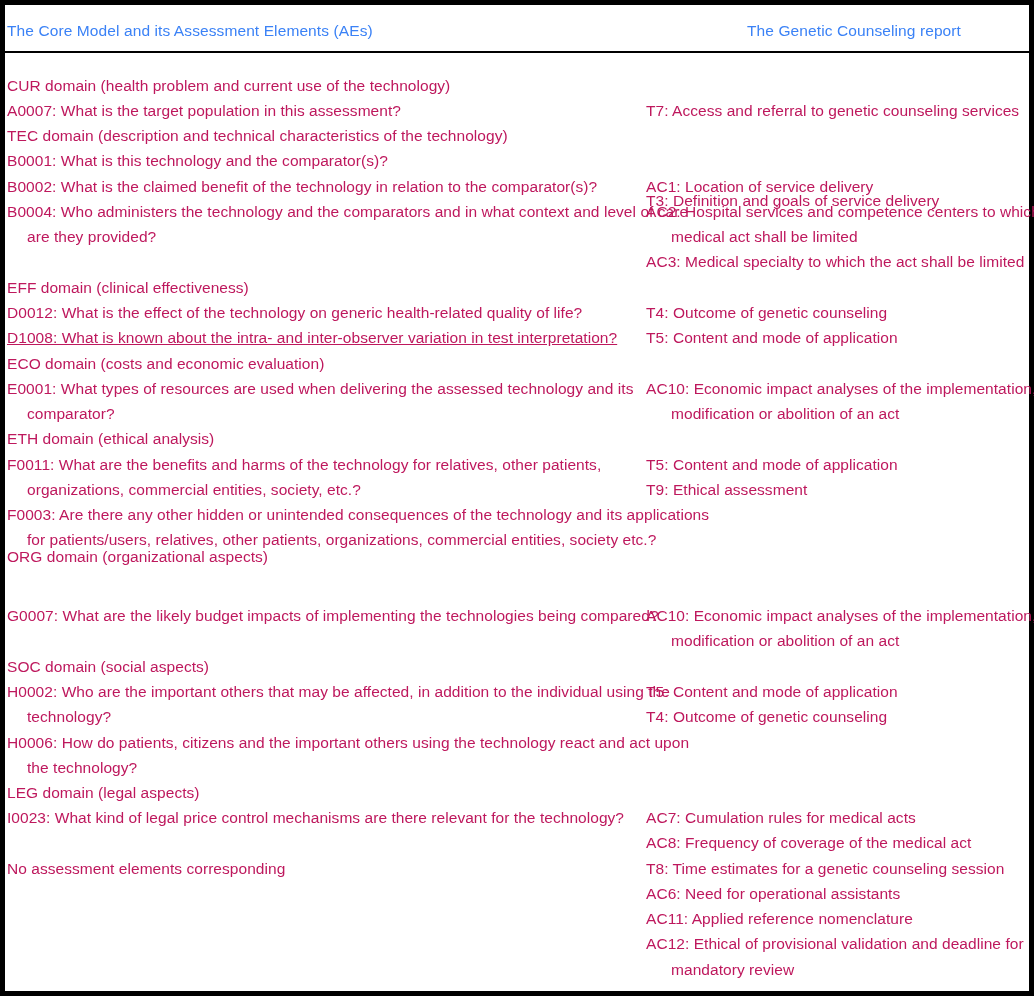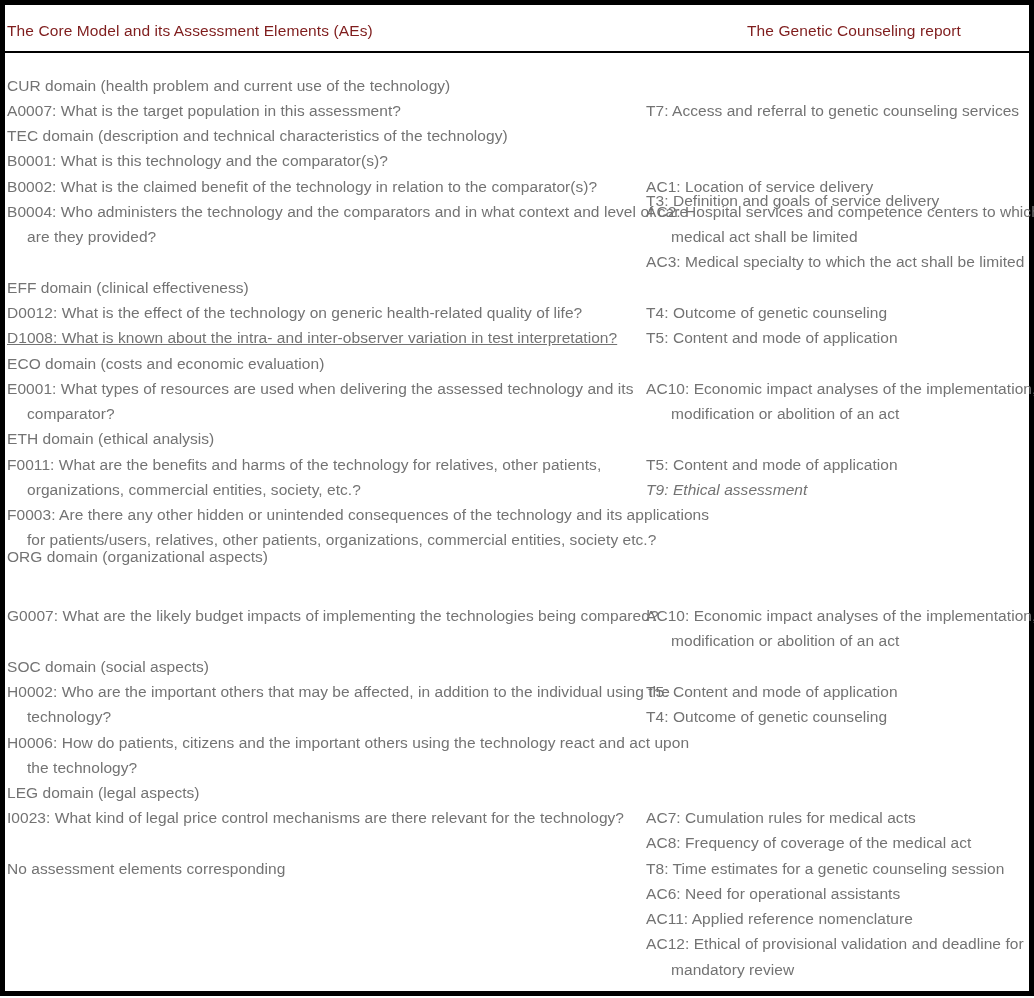--- a/index.html
+++ b/index.html
@@ -29,41 +29,41 @@
   #rule-header { top: 51px;  width: 1034px; height: 2px; }
   #rule-bottom { top: 991px; width: 1034px; height: 5px; }
   #rule-left   { top: 0px;   left: 0px;  width: 5px; height: 996px; }
   #rule-right  { top: 0px;   left: 1029px; width: 5px; height: 996px; }
 
   
   .hdr {
     position: absolute;
     font-size: 15.5px;
     line-height: 18px;
-    color: #7f1d1d;
+    color: #3b82f6;
     white-space: nowrap;
     letter-spacing: 0.1px;
   }
   #hdr-left  { left: 7px;  top: 22px; }
   #hdr-right { left: 747px; top: 22px; }
 
   
   .col {
     position: absolute;
     top: 0;
     height: 998px;
   }
   #col-left  { left: 0px;   width: 640px; }
   #col-right { left: 640px; width: 394px; }
 
   .line {
     position: absolute;
     font-size: 15.5px;
     line-height: 17px;
-    color: #737373;
+    color: #be185d;
     white-space: nowrap;
     letter-spacing: 0.05px;
   }
   #col-left  .line { left: 7px; }
   #col-right .line { left: 6px; }
   #col-left  .line.ind { left: 27px; }
   #col-right .line.ind { left: 31px; }
 </style>
 </head>
 <body>
@@ -116,21 +116,21 @@
       <div class="line" style="top: 152px; margin-top: 40px;">T3: Definition and goals of service delivery</div>
       <div class="line" style="top: 178px;">AC1: Location of service delivery</div>
       <div class="line" style="top: 203px;">AC2: Hospital services and competence centers to which the</div>
       <div class="line ind" style="top: 228px;">medical act shall be limited</div>
       <div class="line" style="top: 253px;">AC3: Medical specialty to which the act shall be limited</div>
       <div class="line" style="top: 304px;">T4: Outcome of genetic counseling</div>
       <div class="line" style="top: 329px;">T5: Content and mode of application</div>
       <div class="line" style="top: 380px;">AC10: Economic impact analyses of the implementation,</div>
       <div class="line ind" style="top: 405px;">modification or abolition of an act</div>
       <div class="line" style="top: 456px;">T5: Content and mode of application</div>
-      <div class="line" style="top: 481px; font-style: italic;">T9: Ethical assessment</div>
+      <div class="line" style="top: 481px;">T9: Ethical assessment</div>
       <div class="line" style="top: 607px;">AC10: Economic impact analyses of the implementation,</div>
       <div class="line ind" style="top: 632px;">modification or abolition of an act</div>
       <div class="line" style="top: 683px;">T5: Content and mode of application</div>
       <div class="line" style="top: 708px;">T4: Outcome of genetic counseling</div>
       <div class="line" style="top: 809px;">AC7: Cumulation rules for medical acts</div>
       <div class="line" style="top: 834px;">AC8: Frequency of coverage of the medical act</div>
       <div class="line" style="top: 860px;">T8: Time estimates for a genetic counseling session</div>
       <div class="line" style="top: 885px;">AC6: Need for operational assistants</div>
       <div class="line" style="top: 910px;">AC11: Applied reference nomenclature</div>
       <div class="line" style="top: 935px;">AC12: Ethical of provisional validation and deadline for</div>

